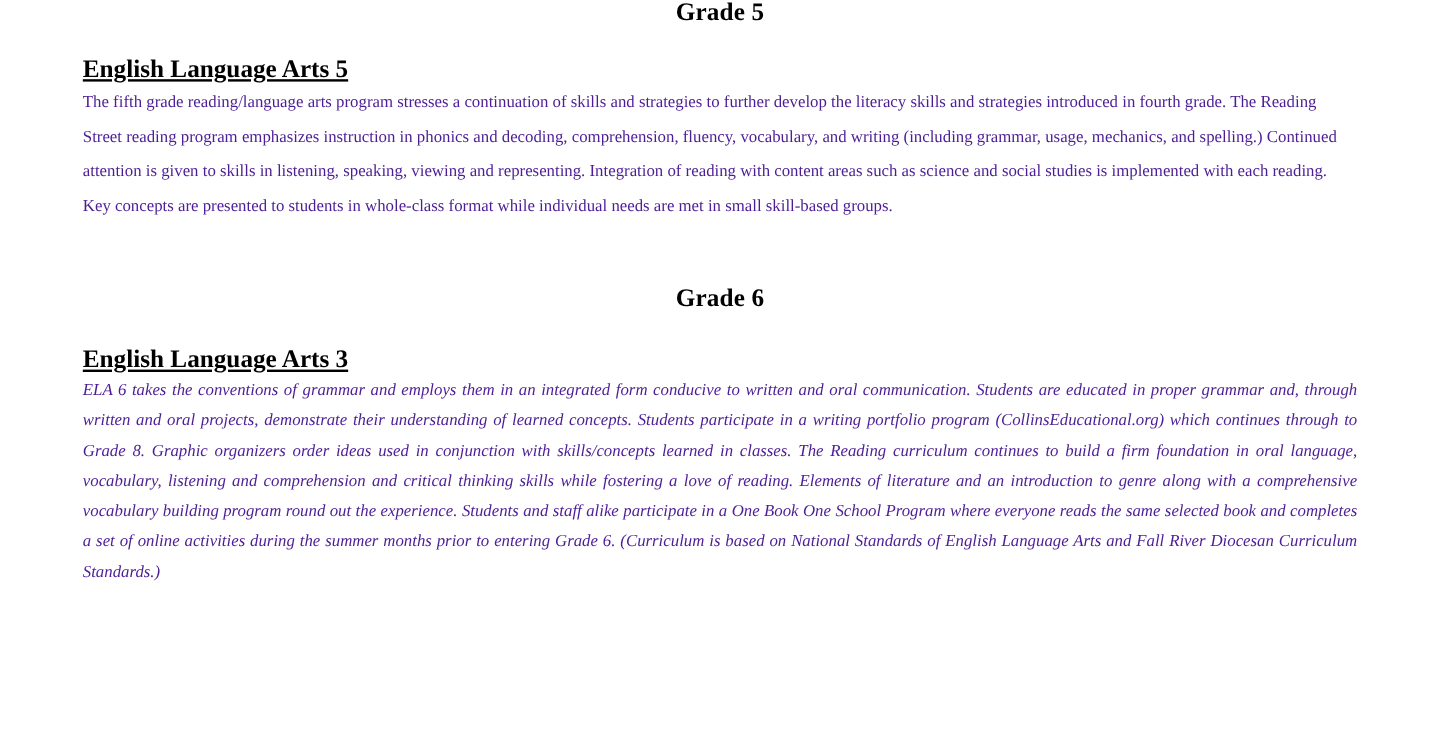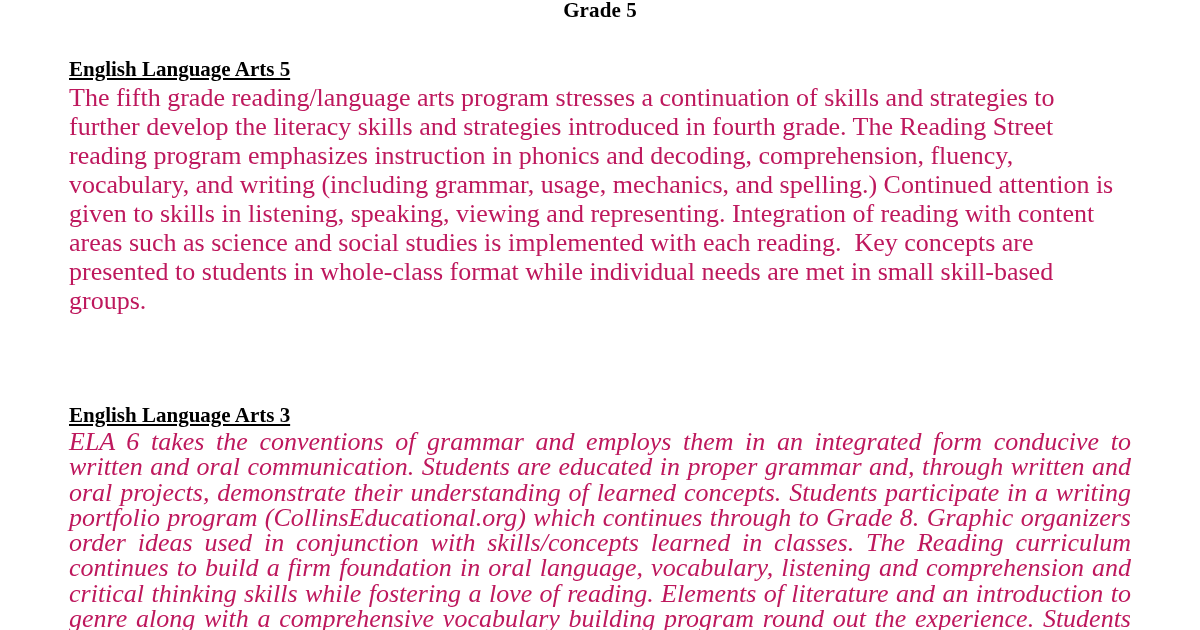--- a/index.html
+++ b/index.html
@@ -55,29 +55,29 @@
     line-height: 26px;
     text-decoration: underline;
     text-underline-offset: 2px;
     display: inline-block;
     margin: 0;
     padding: 0;
     white-space: pre;
   }
 
   .heading-row {
-    margin: 12px 0 1px 0;
+    margin: 0 0 1px 0;
   }
 
   
   .body-text {
-    font-size: 26px;
+    font-size: 14px;
     margin: 0;
     padding: 0;
-    color: #be185d;
+    color: #4c1d95;
   }
 
   
   .body-text.ragged {
     text-align: left;
     line-height: 29px;
     white-space: pre-wrap;
   }
 
   
@@ -107,20 +107,21 @@
   <div class="content">
 
     <div class="heading-row">
       <span class="sub-heading">English Language Arts 5</span>
     </div>
 
     <p class="body-text ragged">The fifth grade reading/language arts program stresses a continuation of skills and strategies to further develop the literacy skills and strategies introduced in fourth grade. The Reading Street reading program emphasizes instruction in phonics and decoding, comprehension, fluency, vocabulary, and writing (including grammar, usage, mechanics, and spelling.) Continued attention is given to skills in listening, speaking, viewing and representing. Integration of reading with content areas such as science and social studies is implemented with each reading.  Key concepts are presented to students in whole-class format while individual needs are met in small skill-based groups.</p>
 
     <div class="gap-between-sections"></div>
 
+    <div class="section-heading">Grade 6</div>
 
     <div class="gap-after-grade-heading"></div>
 
     <div class="heading-row">
       <span class="sub-heading">English Language Arts 3</span>
     </div>
 
     <p class="body-text justified">ELA 6 takes the conventions of grammar and employs them in an integrated form conducive to written and oral communication. Students are educated in proper grammar and, through written and oral projects, demonstrate their understanding of learned concepts. Students participate in a writing portfolio program (CollinsEducational.org) which continues through to Grade 8. Graphic organizers order ideas used in conjunction with skills/concepts learned in classes. The Reading curriculum continues to build a firm foundation in oral language, vocabulary, listening and comprehension and critical thinking skills while fostering a love of reading. Elements of literature and an introduction to genre along with a comprehensive vocabulary building program round out the experience. Students and staff alike participate in a One Book One School Program where everyone reads the same selected book and completes a set of online activities during the summer months prior to entering Grade 6. (Curriculum is based on National Standards of English Language Arts and Fall River Diocesan Curriculum Standards.)</p>
 
   </div>

